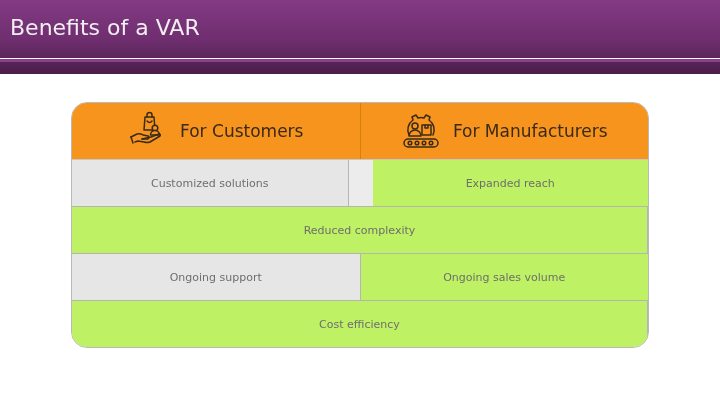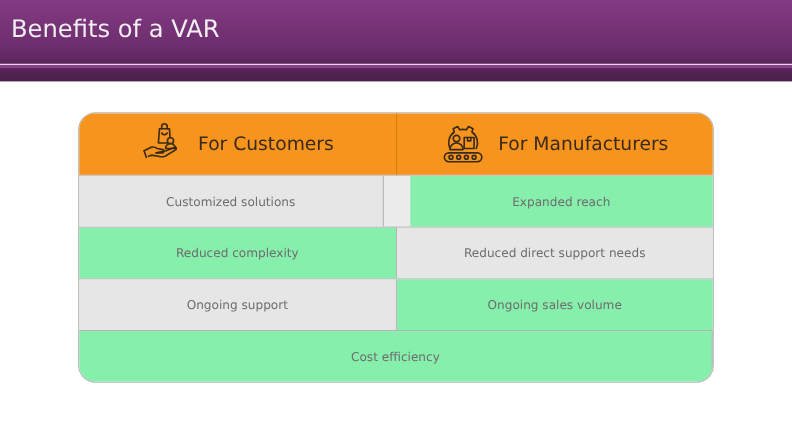--- a/index.html
+++ b/index.html
@@ -41,21 +41,21 @@
 
     .tbody { position: absolute; left: 0; top: 56px; width: 100%; }
     .tr { display: flex; height: 47px; border-top: 1px solid #b5b5b5; }
     .tr:first-child { border-top: 1px solid #c8c8c8; height: 47px; gap: 24px; }
     .td {
       flex: 1; display: flex; align-items: center; justify-content: center;
       font-size: 11px; color: #6e6e6e; font-family: "DejaVu Sans", sans-serif;
     }
     .td:first-child { border-right: 1px solid #b5b5b5; }
     .dark { background: #e6e6e6; }
-    .light { background: #86efac; }
+    .light { background: #bef264; }
   </style>
 </head>
 <body>
 
 <div class="header">
   <div class="header-title">Benefits of a VAR</div>
 </div>
 <div class="header-rule-white"></div>
 <div class="header-rule"></div>
 
@@ -91,21 +91,20 @@
     </div>
   </div>
 
   <div class="tbody">
     <div class="tr">
       <div class="td dark">Customized solutions</div>
       <div class="td light">Expanded reach</div>
     </div>
     <div class="tr">
       <div class="td light">Reduced complexity</div>
-      <div class="td dark">Reduced direct support needs</div>
     </div>
     <div class="tr">
       <div class="td dark">Ongoing support</div>
       <div class="td light">Ongoing sales volume</div>
     </div>
     <div class="tr">
       <div class="td light">Cost efficiency</div>
     </div>
   </div>
 </div>

